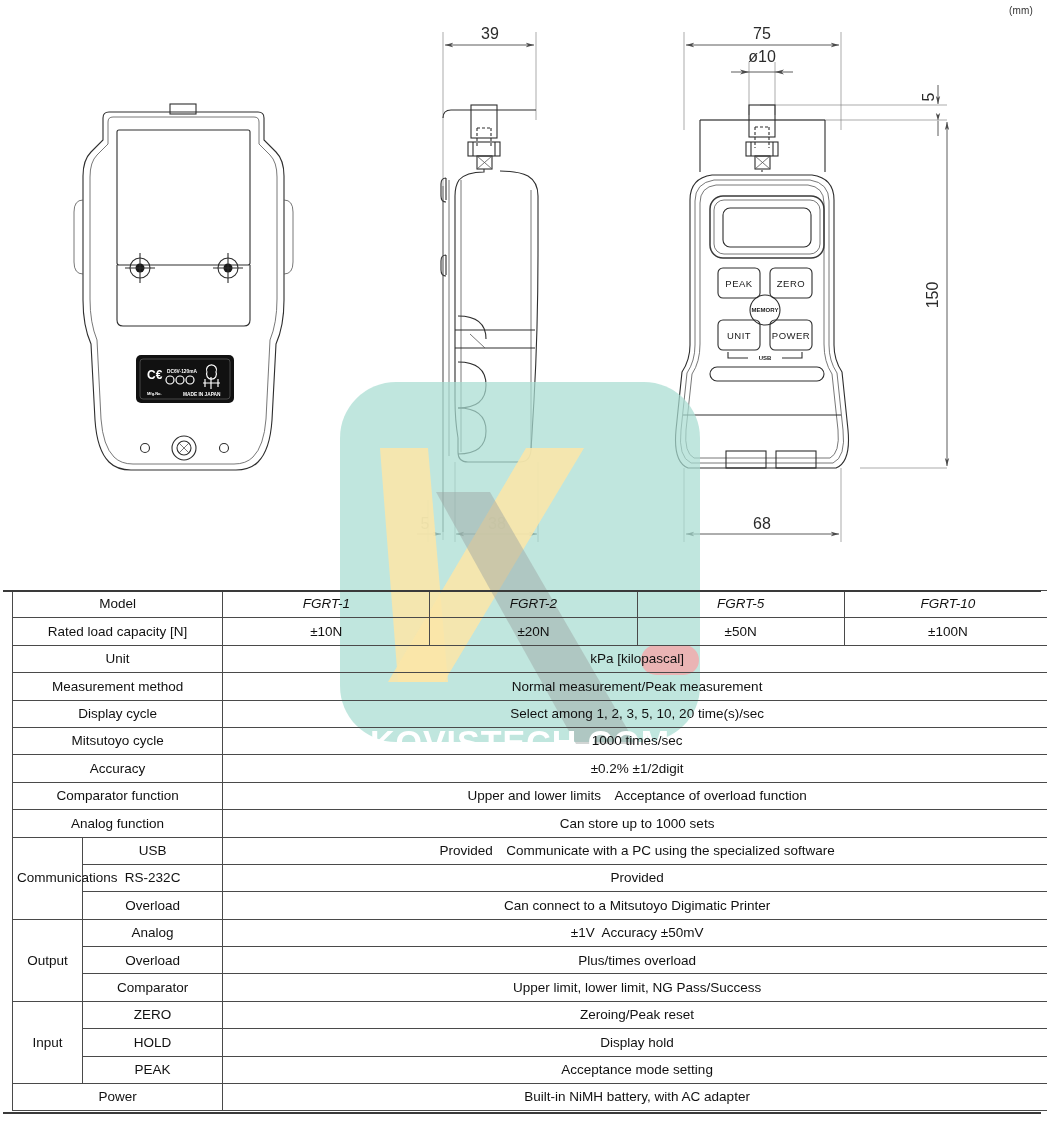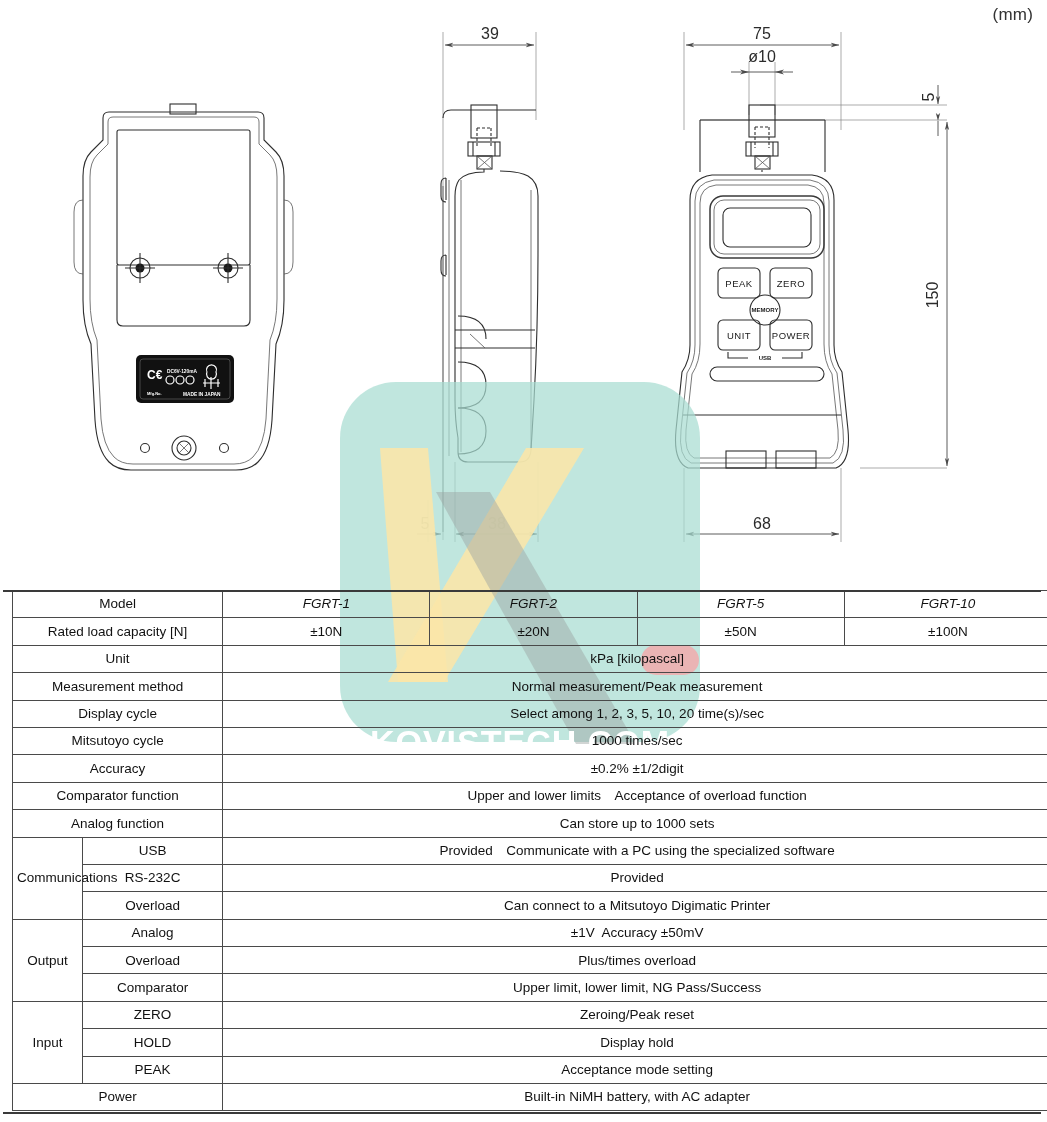--- a/index.html
+++ b/index.html
@@ -13,21 +13,21 @@
     position: relative;
     font-family: "Liberation Sans", "DejaVu Sans", sans-serif;
     color: #1a1a1a;
     overflow: hidden;
   }
 
   
   #unit-note {
     position: absolute;
     right: 14px; top: 5px;
-    font-size: 17px;
+    font-size: 10px;
     color: #333;
     letter-spacing: .2px;
   }
 
   
   #drawings {
     position: absolute;
     left: 0; top: 0;
     width: 1047px; height: 580px;
   }

